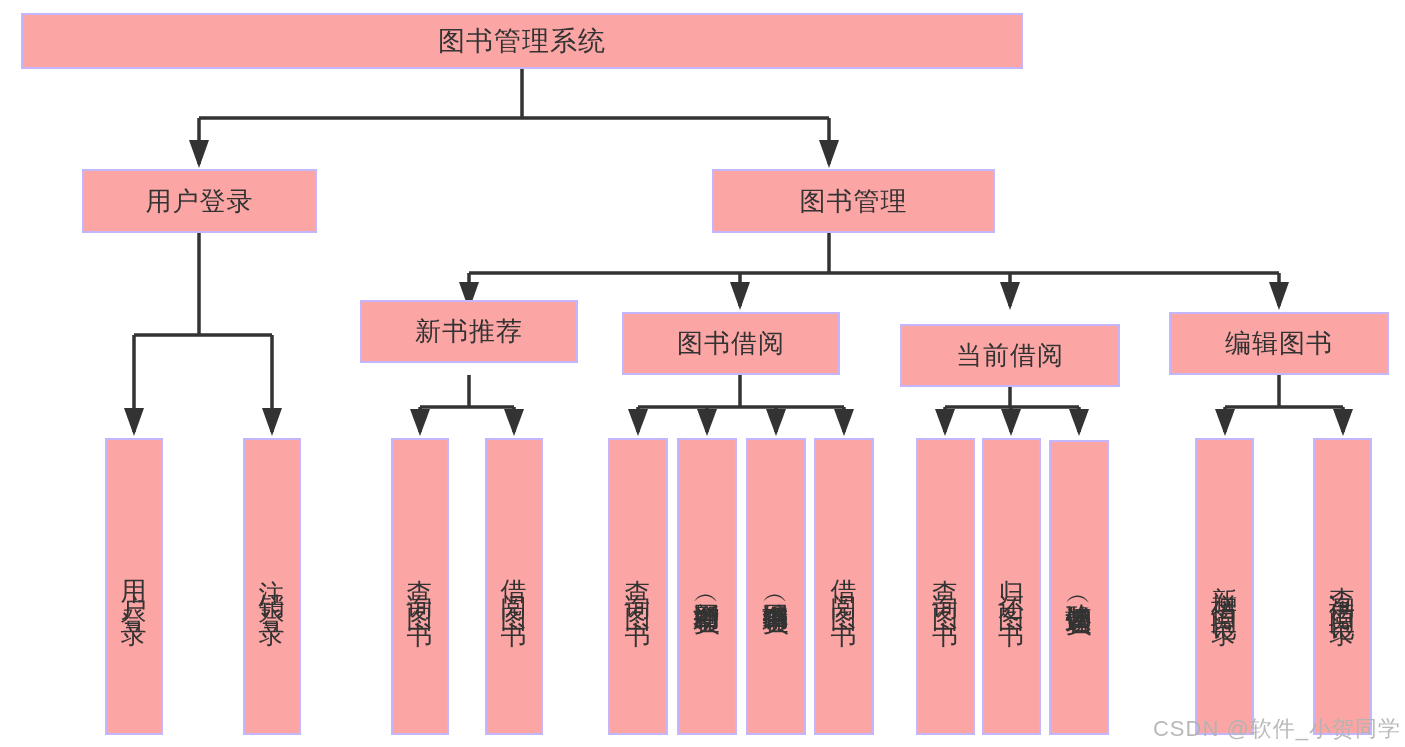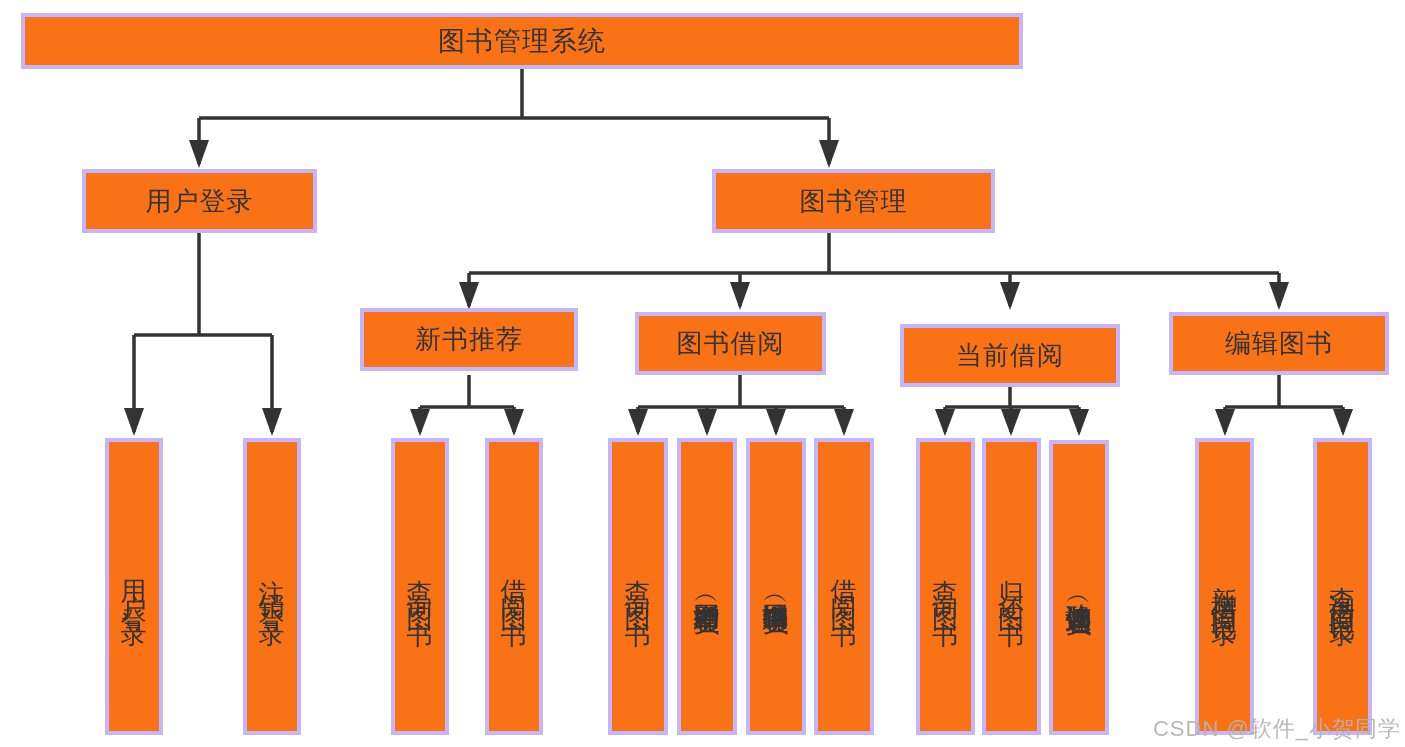--- a/index.html
+++ b/index.html
@@ -2,21 +2,21 @@
 <html><head>
 <meta charset="utf-8">
 <style>
   html,body{margin:0;padding:0;background:#ffffff;}
   #stage{
     position:relative;width:1405px;height:747px;background:#ffffff;overflow:hidden;
     font-family:"Liberation Sans","DejaVu Sans",sans-serif;color:#333333;
   }
   #wires{position:absolute;left:0;top:0;z-index:1;}
   .node{
-    position:absolute;z-index:2;background:#f97316;border:4px solid #c4b5fd;
+    position:absolute;z-index:2;background:#fca5a5;border:2px solid #c4b5fd;
     display:flex;align-items:center;justify-content:center;
     color:#333333;box-sizing:border-box;
   }
   .h{font-size:26px;letter-spacing:1px;white-space:nowrap;}
   .root{font-size:27px;}
   .v{
     writing-mode:vertical-rl;text-orientation:mixed;
     font-size:26px;line-height:1;white-space:nowrap;
   }
   .len4{letter-spacing:14px;}
@@ -70,22 +70,22 @@
       <polygon points="1215,409 1235,409 1225,436"></polygon>
       <polygon points="1333,409 1353,409 1343,436"></polygon>
     </g>
   </svg>
 
   <div class="node h root" style="left:21px;top:13px;width:1002px;height:56px">图书管理系统</div>
 
   <div class="node h" style="left:82px;top:169px;width:235px;height:64px">用户登录</div>
   <div class="node h" style="left:712px;top:169px;width:283px;height:64px">图书管理</div>
 
-  <div class="node h" style="left:360px;top:308px;width:218px;height:63px">新书推荐</div>
-  <div class="node h" style="left:635px;top:312px;width:191px;height:63px">图书借阅</div>
+  <div class="node h" style="left:360px;top:300px;width:218px;height:63px">新书推荐</div>
+  <div class="node h" style="left:622px;top:312px;width:218px;height:63px">图书借阅</div>
   <div class="node h" style="left:900px;top:324px;width:220px;height:63px">当前借阅</div>
   <div class="node h" style="left:1169px;top:312px;width:220px;height:63px">编辑图书</div>
 
   <div class="node v len4" style="left:105px;top:438px;width:58px;height:297px">用户登录</div>
   <div class="node v len4" style="left:243px;top:438px;width:58px;height:297px">注销登录</div>
 
   <div class="node v len4" style="left:391px;top:438px;width:58px;height:297px">查询图书</div>
   <div class="node v len4" style="left:485px;top:438px;width:58px;height:297px">借阅图书</div>
 
   <div class="node v len4" style="left:608px;top:438px;width:60px;height:297px">查询图书</div>

